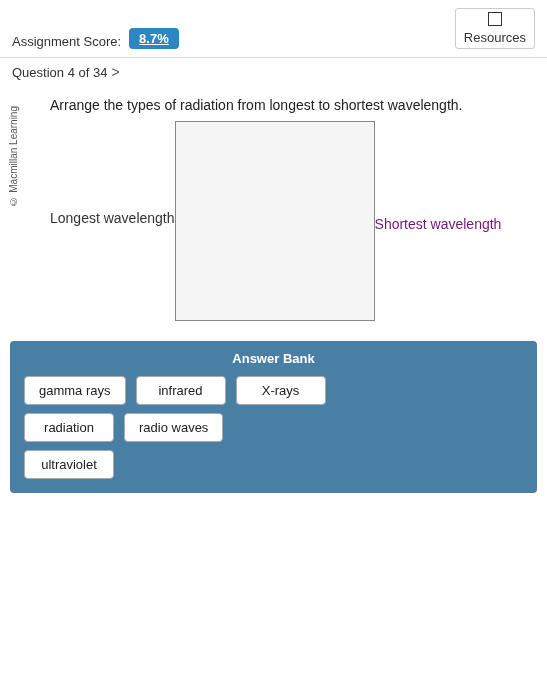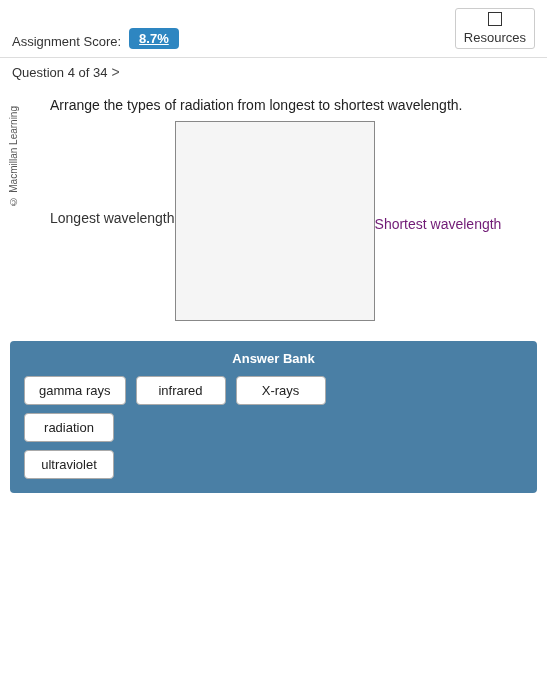--- a/index.html
+++ b/index.html
@@ -193,19 +193,20 @@
   <div class="answer-bank-grid">
 
     <div class="answer-row">
       <div class="answer-chip">gamma rays</div>
       <div class="answer-chip">infrared</div>
       <div class="answer-chip">X-rays</div>
     </div>
 
     <div class="answer-row">
       <div class="answer-chip">radiation</div>
+      <div class="answer-chip">radio waves</div>
     </div>
 
     <div class="answer-row">
       <div class="answer-chip">ultraviolet</div>
     </div>
   </div>
 </div>
 
 </body></html>

